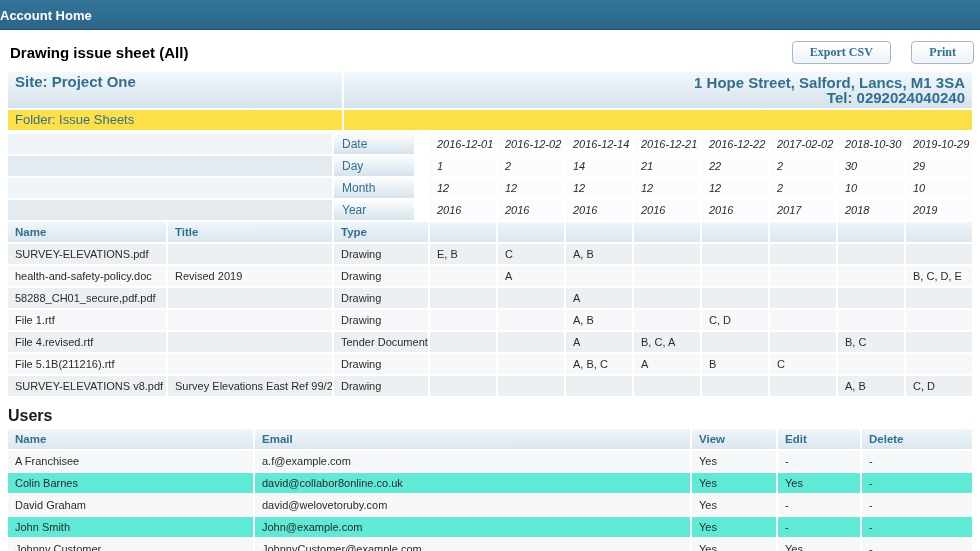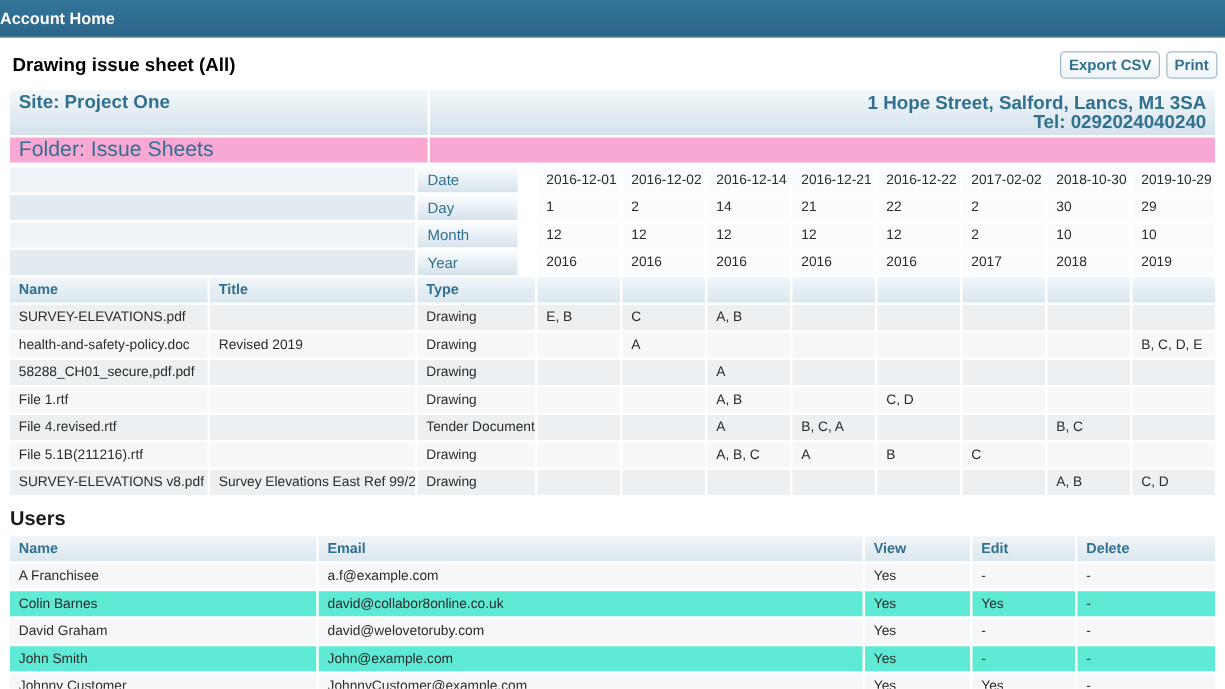--- a/index.html
+++ b/index.html
@@ -14,53 +14,53 @@
     border-bottom:1px solid #20567a;
   }
   .top-bar span{color:#ffffff;font-weight:bold;font-size:13px;cursor:pointer;}
 
   .content{padding:0 6px;}
 
   
   .page-header{display:flex;align-items:center;justify-content:space-between;height:36px;margin-top:4px;}
   .page-title{margin:0 4px 0 4px;font-size:15px;font-weight:bold;color:#000;}
   .actions .btn{
-    margin-left:0;padding:3px 6px;font-size:12px;font-weight:bold;
+    margin-left:16px;padding:3px 17px;font-size:12px;font-weight:bold;
     color:var(--accent,#31708f);
     background:linear-gradient(#ffffff,#edf3f7);
     border:1px solid #a3b8c6;border-radius:4px;cursor:pointer;
-    font-family:Liberation Sans, sans-serif;
+    font-family:Liberation Serif, serif;
   }
 
   
   table{border-collapse:separate;border-spacing:2px;width:100%;table-layout:fixed;}
   td,th{padding:3px 7px;font-size:11px;line-height:14px;text-align:left;
         white-space:nowrap;overflow:hidden;vertical-align:middle;}
   th{color:var(--accent,#31708f);font-weight:bold;
      background:linear-gradient(#f0f5f9,#dbe7ef);font-size:11.5px;}
 
   
   .site-cell{
     background:linear-gradient(#f3f8fb,#d5e2eb);
     color:var(--accent,#31708f);font-weight:bold;font-size:15px;vertical-align:top;
     height:30px;
   }
   .site-addr{text-align:right;line-height:15px;}
-  .folder-cell{background:#f9a8d4;color:var(--accent,#31708f);font-size:17px;height:14px;}
+  .folder-cell{background:#fde047;color:var(--accent,#31708f);font-size:13px;height:14px;}
 
   
   .date-left{background:#eff4f8;}
   tr.alt .date-left{background:#e3ebf1;}
   .date-label-cell{background:#ffffff;padding:0 14px 0 0;}
   .date-label-inner{
     display:block;padding:3px 8px;line-height:14px;
     background:linear-gradient(#fbfdfe,#d6e3ec);
     color:var(--accent,#31708f);font-weight:normal;font-size:12px;
   }
-  .date-val{background:#fafcfd;color:#2b2b2b;}
+  .date-val{background:#fafcfd;color:#2b2b2b;font-style:italic;}
   tr.odd td{background:#ecf0f2;}
   tr.even td{background:#f6f8f9;}
 
   
   .users-heading{margin:9px 2px 2px;font-size:16px;font-weight:bold;color:#1a1a1a;}
   tr.u-odd td{background:#f5f7f9;margin-left:15px;}
   tr.u-even td{background:#5eead4;}
 </style>
 </head>
 <body>

